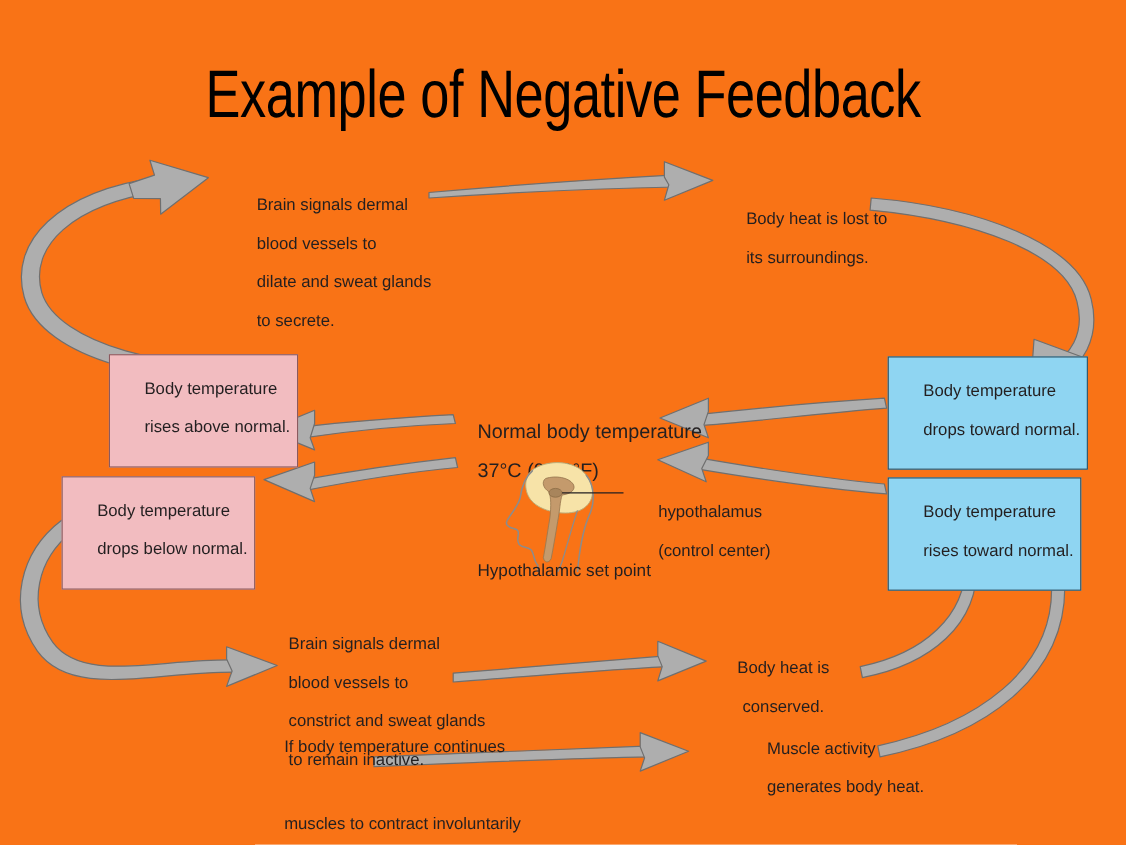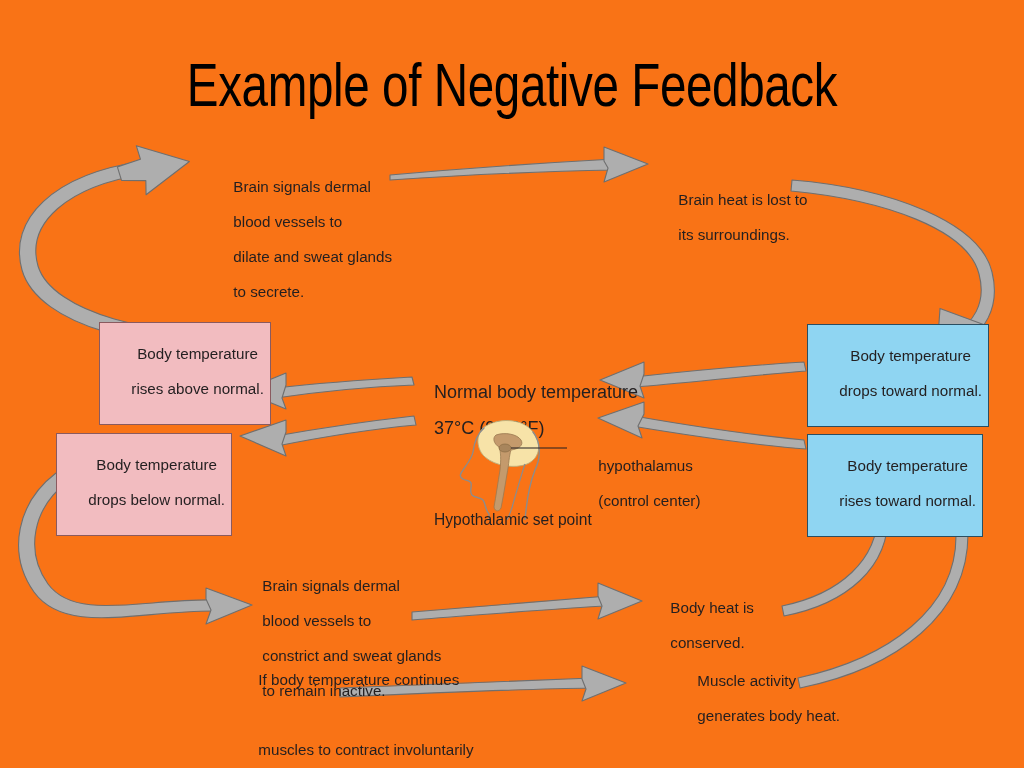--- a/index.html
+++ b/index.html
@@ -60,21 +60,20 @@
     white-space: pre;
   }
   .box {
     position: absolute;
     font-family: "Liberation Sans", sans-serif;
     font-size: 15.2px;
     line-height: 17.8px;
     padding: 4px 6px 8px 6px;
     white-space: pre;
     box-sizing: border-box;
-    text-align: center;
   }
   .box.pink {
     background: #f2bcc0;
     border: 1.6px solid #8a5a5f;
     color: #231f20;
   }
   .box.blue {
     background: #8fd5f2;
     border: 1.6px solid #2b4e61;
     color: #231f20;
@@ -214,21 +213,21 @@
     </svg>
 
     <div class="txt" style="left:208px; top:20px;">
       <span>Brain signals dermal</span><br>
       <span>blood vessels to</span><br>
       <span>dilate and sweat glands</span><br>
       <span>to secrete.</span>
     </div>
 
     <div class="txt" style="left:653px; top:33px;">
-      <span>Brain heat is lost to</span><br>
+      <span>Body heat is lost to</span><br>
       <span>its surroundings.</span>
     </div>
 
     <div class="box pink" style="left:99px; top:182px;">
       <span>Body temperature</span><br>
       <span>rises above normal.</span>
     </div>
 
     <div class="box blue" style="left:807px; top:184px;">
       <span>Body temperature</span><br>
@@ -245,21 +244,21 @@
       <span>rises toward normal.</span>
     </div>
 
     <div class="txt" style="left:237px; top:419px;">
       <span>Brain signals dermal</span><br>
       <span>blood vessels to</span><br>
       <span>constrict and sweat glands</span><br>
       <span>to remain inactive.</span>
     </div>
 
-    <div class="txt" style="left:645px; top:441px;">
+    <div class="txt" style="left:645px; top:441px;text-align:center;">
       <span>Body heat is</span><br>
       <span>conserved.</span>
     </div>
 
     <div class="txt" style="left:233px; top:513px;">
       <span>If body temperature continues</span><br>
       <br>
       <span>muscles to contract involuntarily</span><br>
       
     </div>

